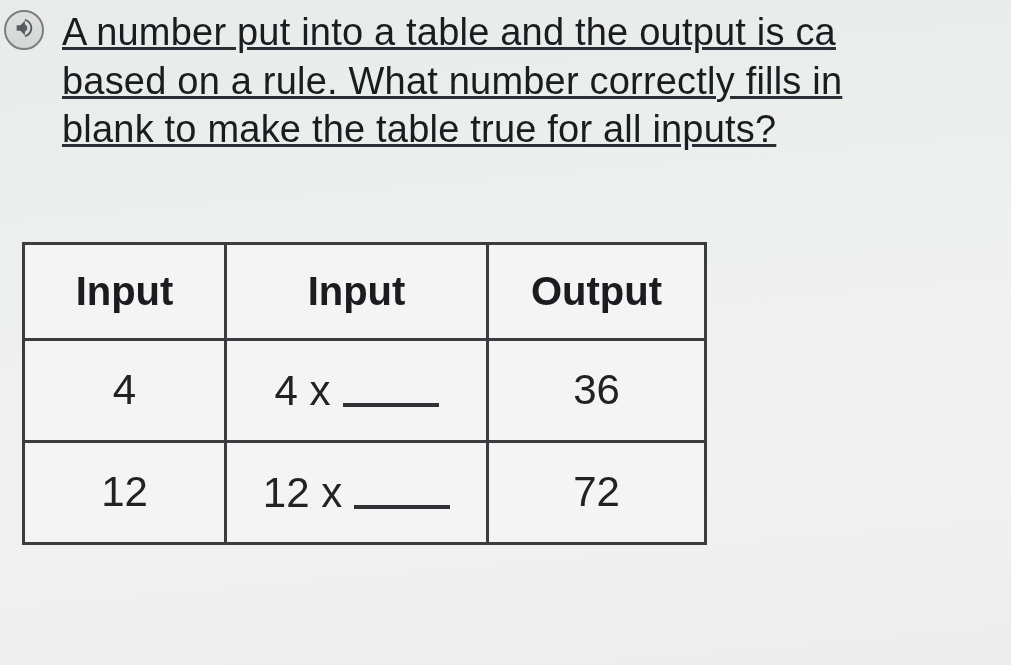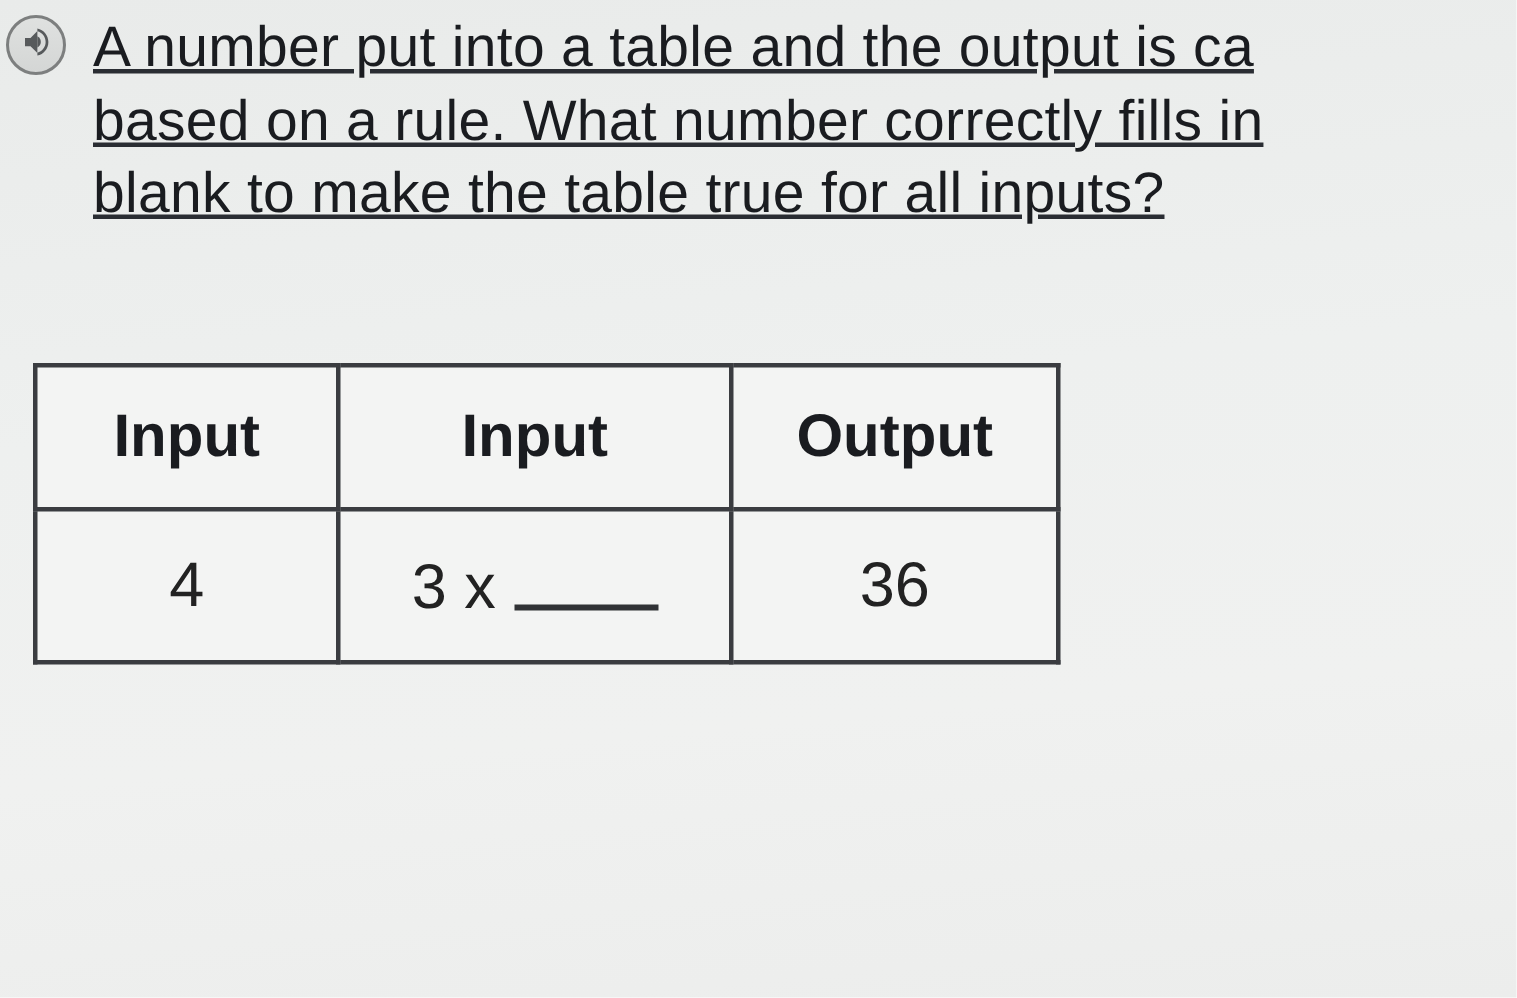--- a/index.html
+++ b/index.html
@@ -150,23 +150,33 @@
           <th class="col-input">Input</th>
           <th class="col-rule">Input</th>
           <th class="col-output">Output</th>
         </tr>
       </thead>
       <tbody>
         <tr>
           <td>4</td>
           <td class="rule-cell">
             <span class="rule-inner">
-              <span>3 x</span>
+              <span>4 x</span>
               <span class="blank"></span>
             </span>
           </td>
           <td>36</td>
+        </tr>
+        <tr>
+          <td>12</td>
+          <td class="rule-cell">
+            <span class="rule-inner">
+              <span>12 x</span>
+              <span class="blank"></span>
+            </span>
+          </td>
+          <td>72</td>
         </tr>
       </tbody>
     </table>
   </div>
 
 </div>
 
 </body></html>

